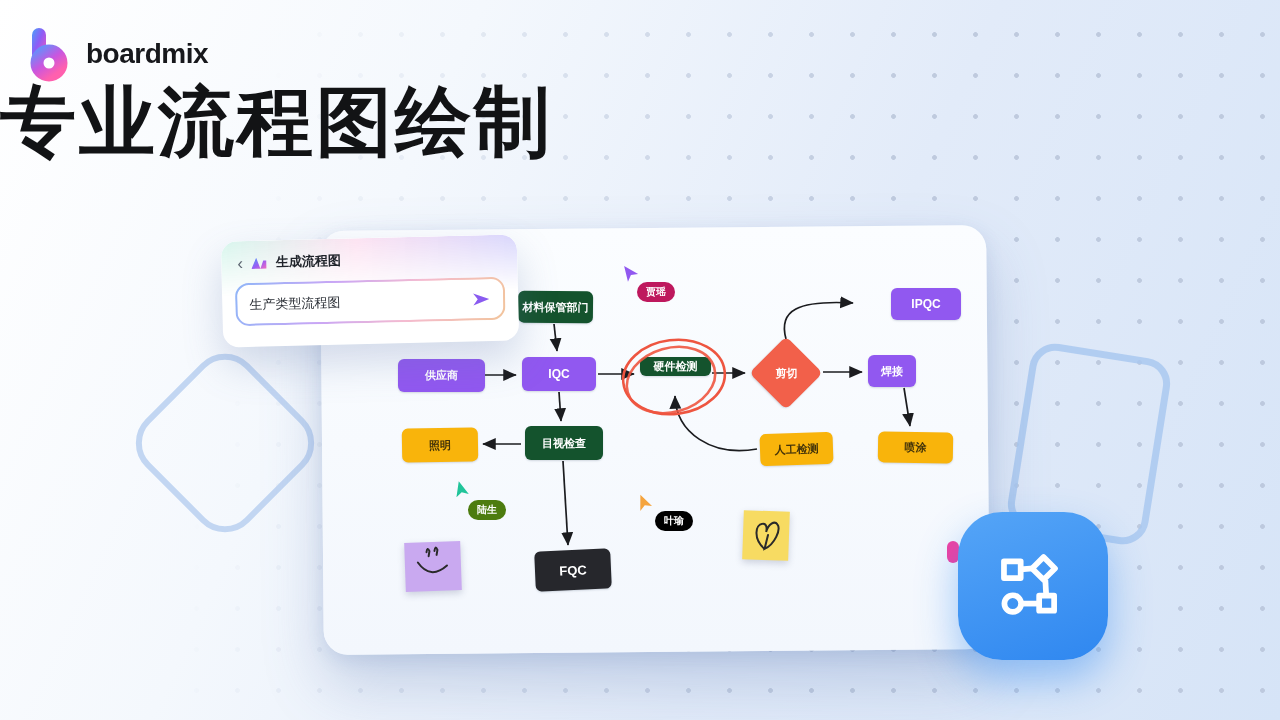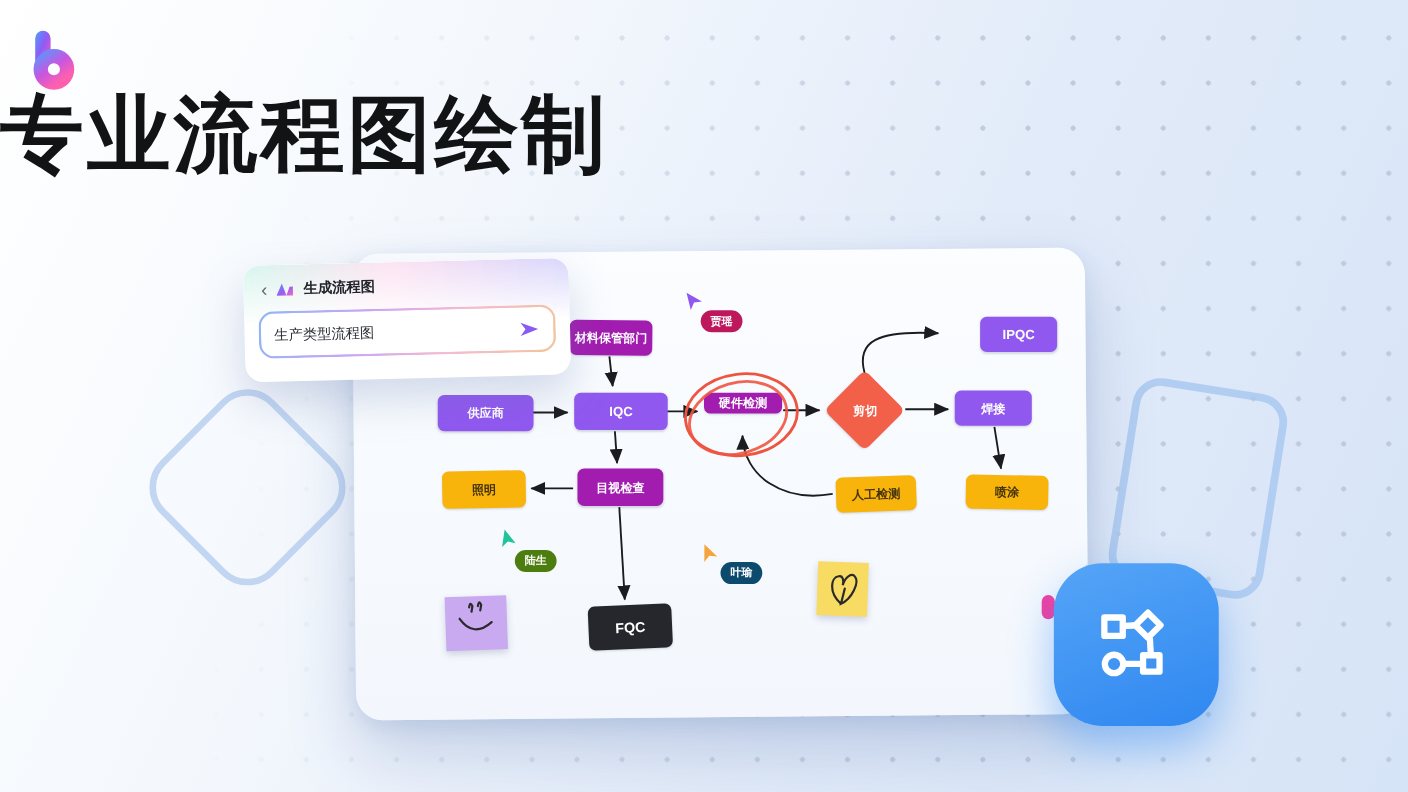--- a/index.html
+++ b/index.html
@@ -64,50 +64,50 @@
     display:flex; align-items:center; padding:0 12px;
   }
   .ai-input { flex:1; border:none; outline:none; font-size:13px; color:#2b2f36; background:transparent; font-family:inherit; }
   .send-btn { width:20px; height:20px; cursor:pointer; flex:none; }
   
   .node {
     position:absolute; display:flex; align-items:center; justify-content:center;
     border-radius:6px; font-size:11px; font-weight:600; color:#fff; z-index:12;
     box-shadow:0 1px 2px rgba(40,60,90,.18);
   }
-  .blue   { background:#a21caf;text-align:right; }
+  .blue   { background:#14532d;text-align:right; }
   .purple { background:#9158f0; }
   .yellow { background:#f9b40b; color:#43330a; }
   .dark   { background:#26272c; }
   .n-material{ left:518px; top:291px; width:75px; height:32px; transform:rotate(.6deg); }
   .n-supplier{ left:398px; top:359px; width:87px; height:33px; }
-  .n-iqc     { left:522px; top:357px; width:85px; height:34px; font-size:12px; }
+  .n-iqc     { left:522px; top:357px; width:74px; height:34px; font-size:12px; }
   .n-hardware{ left:640px; top:357px; width:71px; height:19px; }
   .n-ipqc    { left:891px; top:288px; width:70px; height:32px; font-size:12px; }
-  .n-weld    { left:868px; top:355px; width:70px; height:32px; }
+  .n-weld    { left:868px; top:355px; width:48px; height:32px; }
   .n-spray   { left:878px; top:432px; width:75px; height:31px; transform:rotate(1deg); }
   .n-manual  { left:760px; top:433px; width:73px; height:32px; transform:rotate(-2deg); }
   .n-light   { left:402px; top:428px; width:76px; height:34px; transform:rotate(-1deg); }
   .n-visual  { left:525px; top:426px; width:78px; height:34px; }
   .n-fqc     { left:535px; top:550px; width:76px; height:40px; font-size:13px; transform:rotate(-2.5deg); }
   .n-cut { left:750px; top:338px; width:73px; height:70px; background:transparent; box-shadow:none; }
   .diamond-shape {
     position:absolute; left:10px; top:9px; width:52px; height:52px;
     background:#f2604a; border-radius:6px; transform:rotate(45deg);
     box-shadow:0 1px 2px rgba(40,60,90,.18);
   }
   .n-cut span { position:relative; z-index:2; }
   
   .pill {
     position:absolute; z-index:22; font-size:10px; font-weight:600; color:#fff;
     padding:3px 9px; border-radius:10px; white-space:nowrap;
   }
   .p-jia{ left:637px; top:282px; background:#be185d; }
   .p-lu { left:468px; top:500px; background:#4d7c0f; }
-  .p-ye { left:655px; top:511px; background:#0c4a6e; }
+  .p-ye { left:655px; top:511px; background:#000000; }
   .cursor { position:absolute; z-index:23; width:17px; height:17px; }
   .cur-jia{ left:622px; top:266px; transform:rotate(8deg); }
   .cur-lu { left:453px; top:483px; transform:rotate(30deg); }
   .cur-ye { left:636px; top:496px; transform:rotate(22deg); }
   
   .sticky { position:absolute; z-index:15; box-shadow:0 3px 7px rgba(60,70,110,.22); }
   .st-purple{ left:405px; top:542px; width:56px; height:49px; background:#c9a9f0; transform:rotate(-2deg); }
   .st-yellow{ left:743px; top:511px; width:46px; height:49px; background:#f7db62; transform:rotate(2deg); }
   
   .edges { position:absolute; inset:0; z-index:10; pointer-events:none; }
@@ -138,20 +138,21 @@
       </linearGradient>
       <linearGradient id="lg2" x1="0" y1="0" x2="0.7" y2="1">
         <stop offset="0" stop-color="#6d8bf8"></stop>
           <stop offset="0.5" stop-color="#c856e0"></stop>
           <stop offset="1" stop-color="#ff60ae"></stop>
       </linearGradient>
     </defs>
     <rect x="8" y="2" width="14" height="33" rx="7" fill="url(#lg1)"></rect>
     <circle cx="25" cy="37" r="12" fill="none" stroke="url(#lg2)" stroke-width="13"></circle>
   </svg>
+  <span class="logo-text">boardmix</span>
 </div>
 
 <h1 class="hero-title">专业流程图绘制</h1>
 
 <div class="board-card"></div>
 
 <svg class="edges" width="1280" height="720" viewBox="0 0 1280 720">
   <defs>
     <marker id="ah" markerWidth="9" markerHeight="8" refX="7.5" refY="3.5" orient="auto">
       <path d="M0,0 L8,3.5 L0,7 Z" fill="#1b1c1f"></path>

